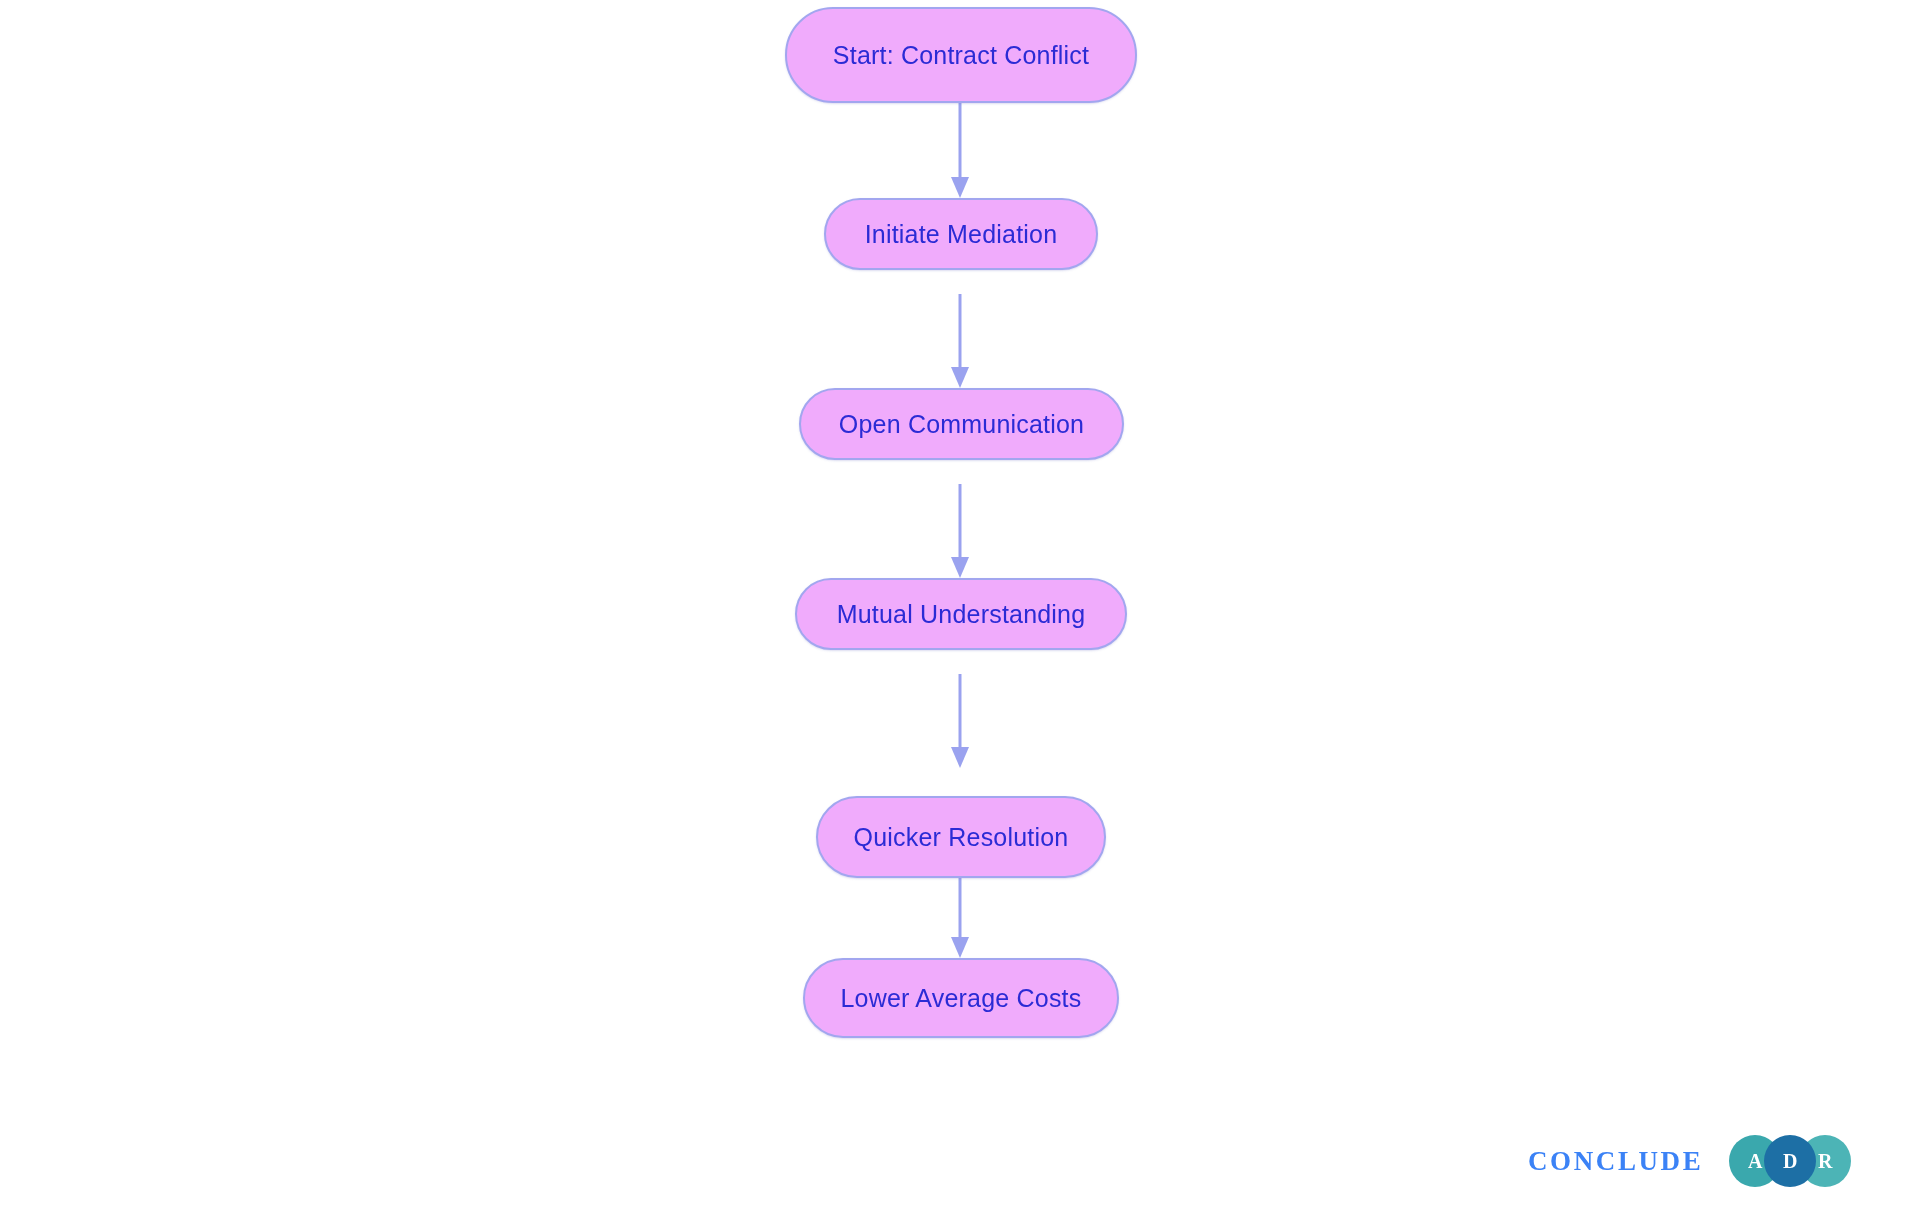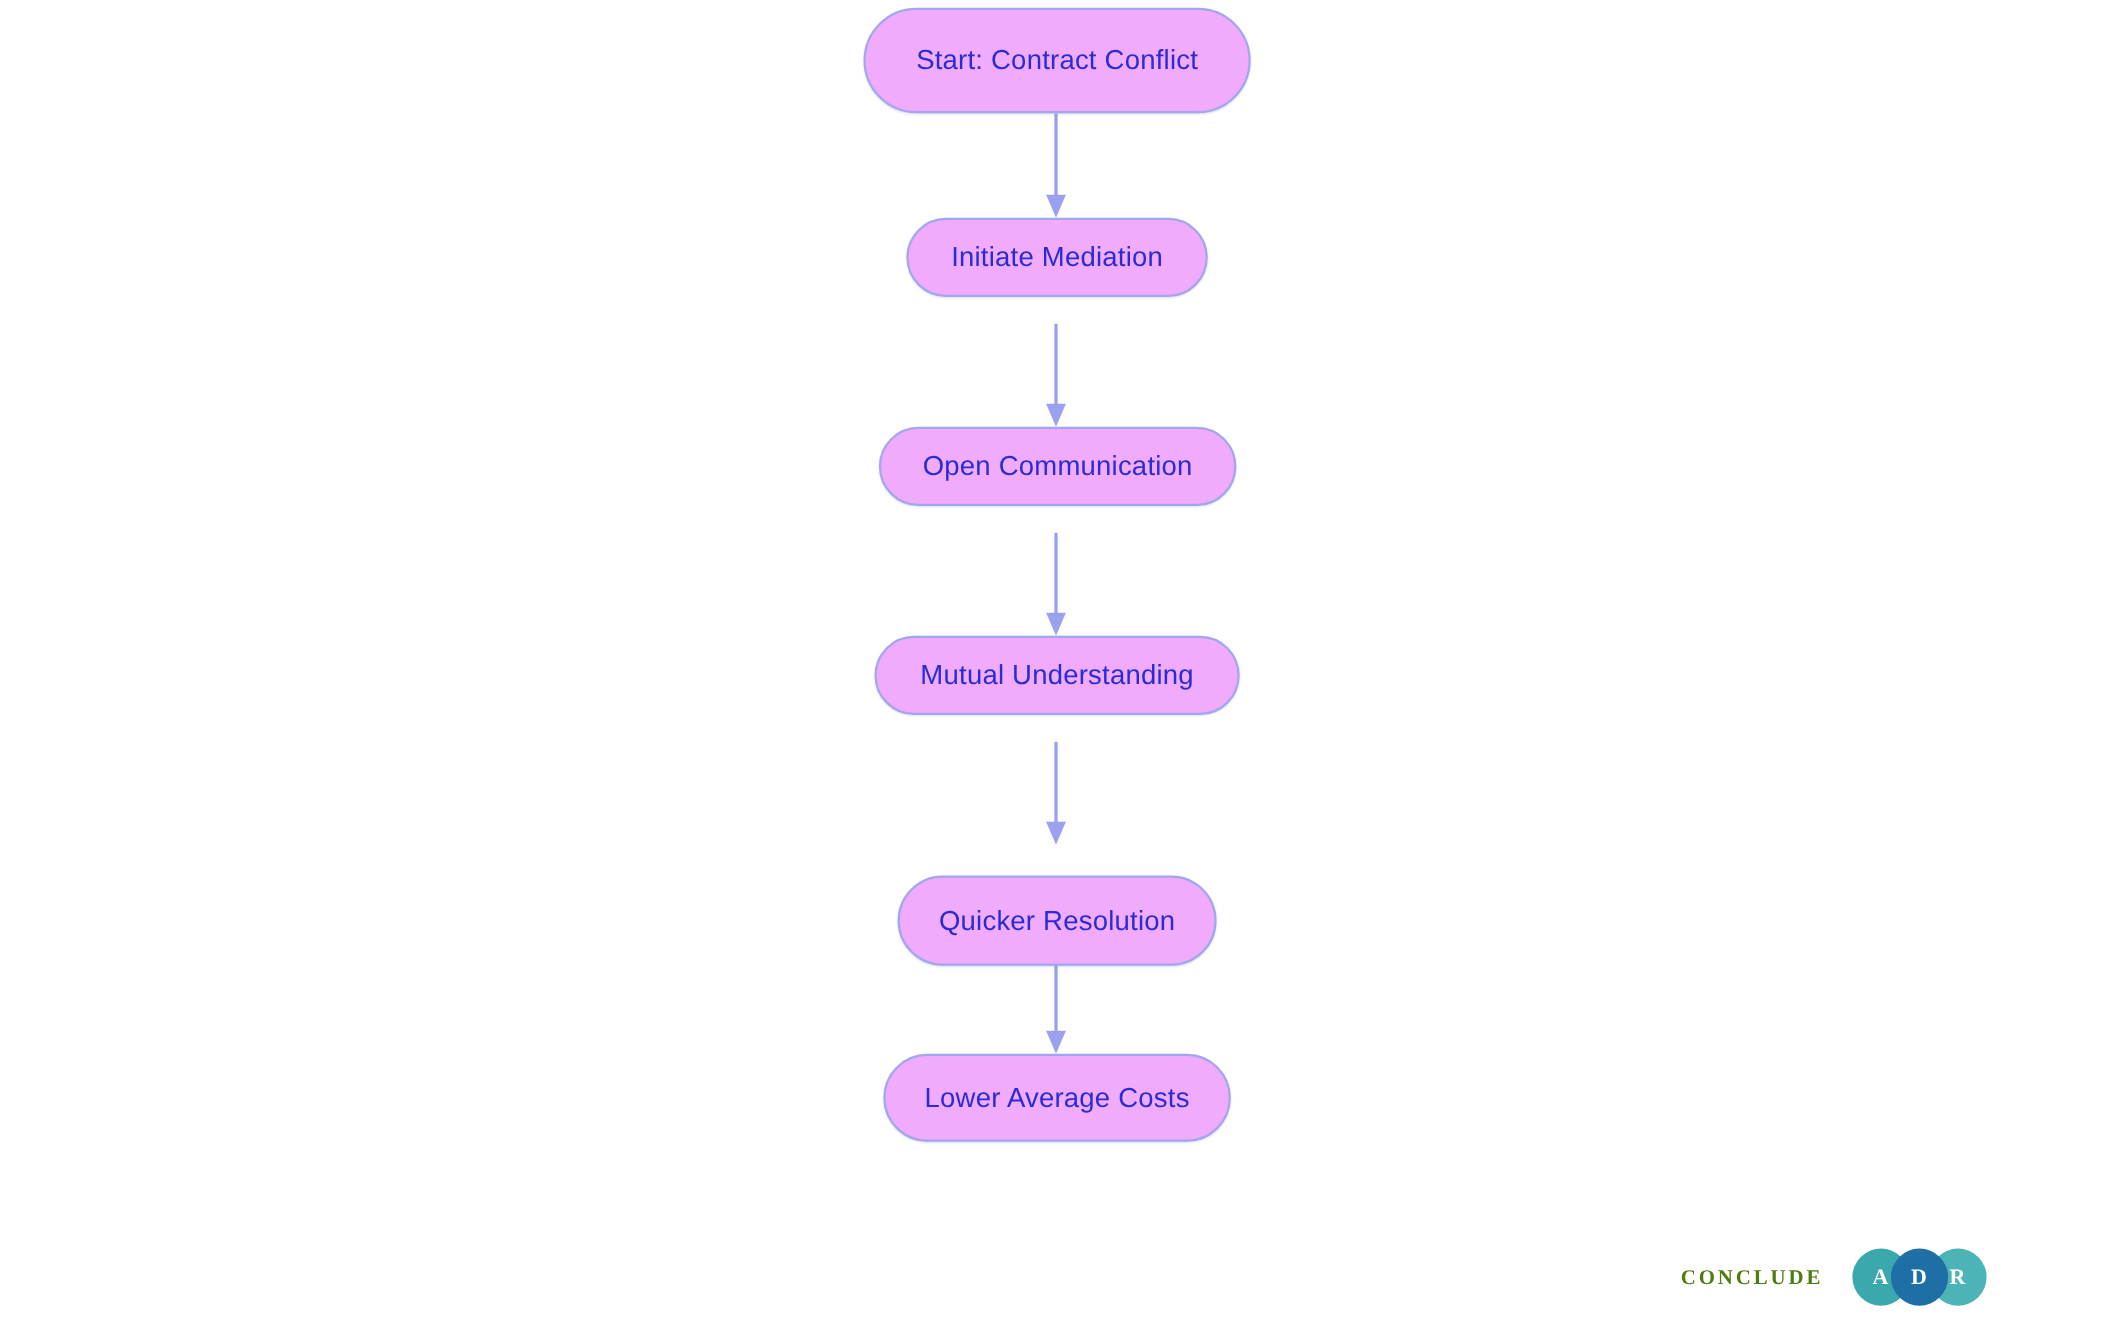--- a/index.html
+++ b/index.html
@@ -66,23 +66,23 @@
     left: 1528px;
     top: 1135px;
     display: flex;
     align-items: center;
     gap: 26px;
   }
 
   .brand-wordmark {
     font-family: "Liberation Serif", serif;
     font-weight: 700;
-    font-size: 19px;
+    font-size: 27px;
     letter-spacing: 2.6px;
-    color: #4d7c0f;
+    color: #3b82f6;
     line-height: 1;
     white-space: nowrap;
   }
 
   .brand-circles {
     position: relative;
     width: 122px;
     height: 52px;
   }
 

